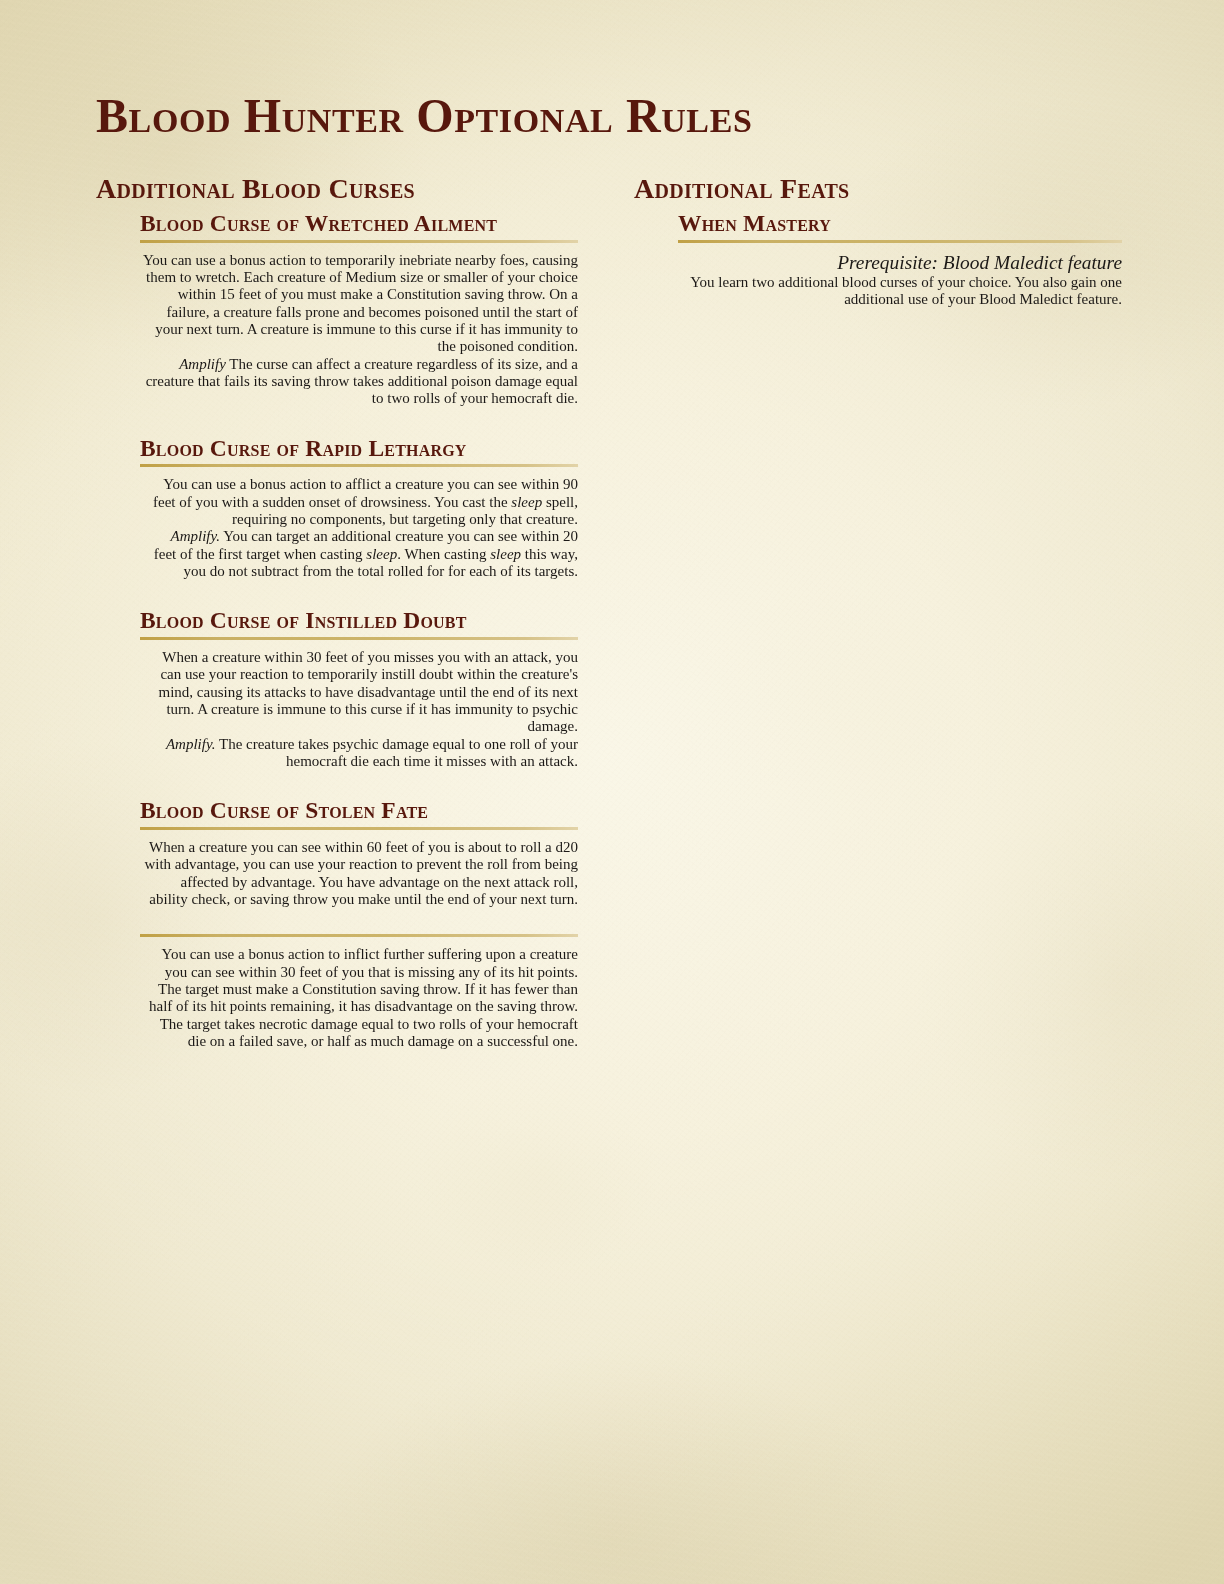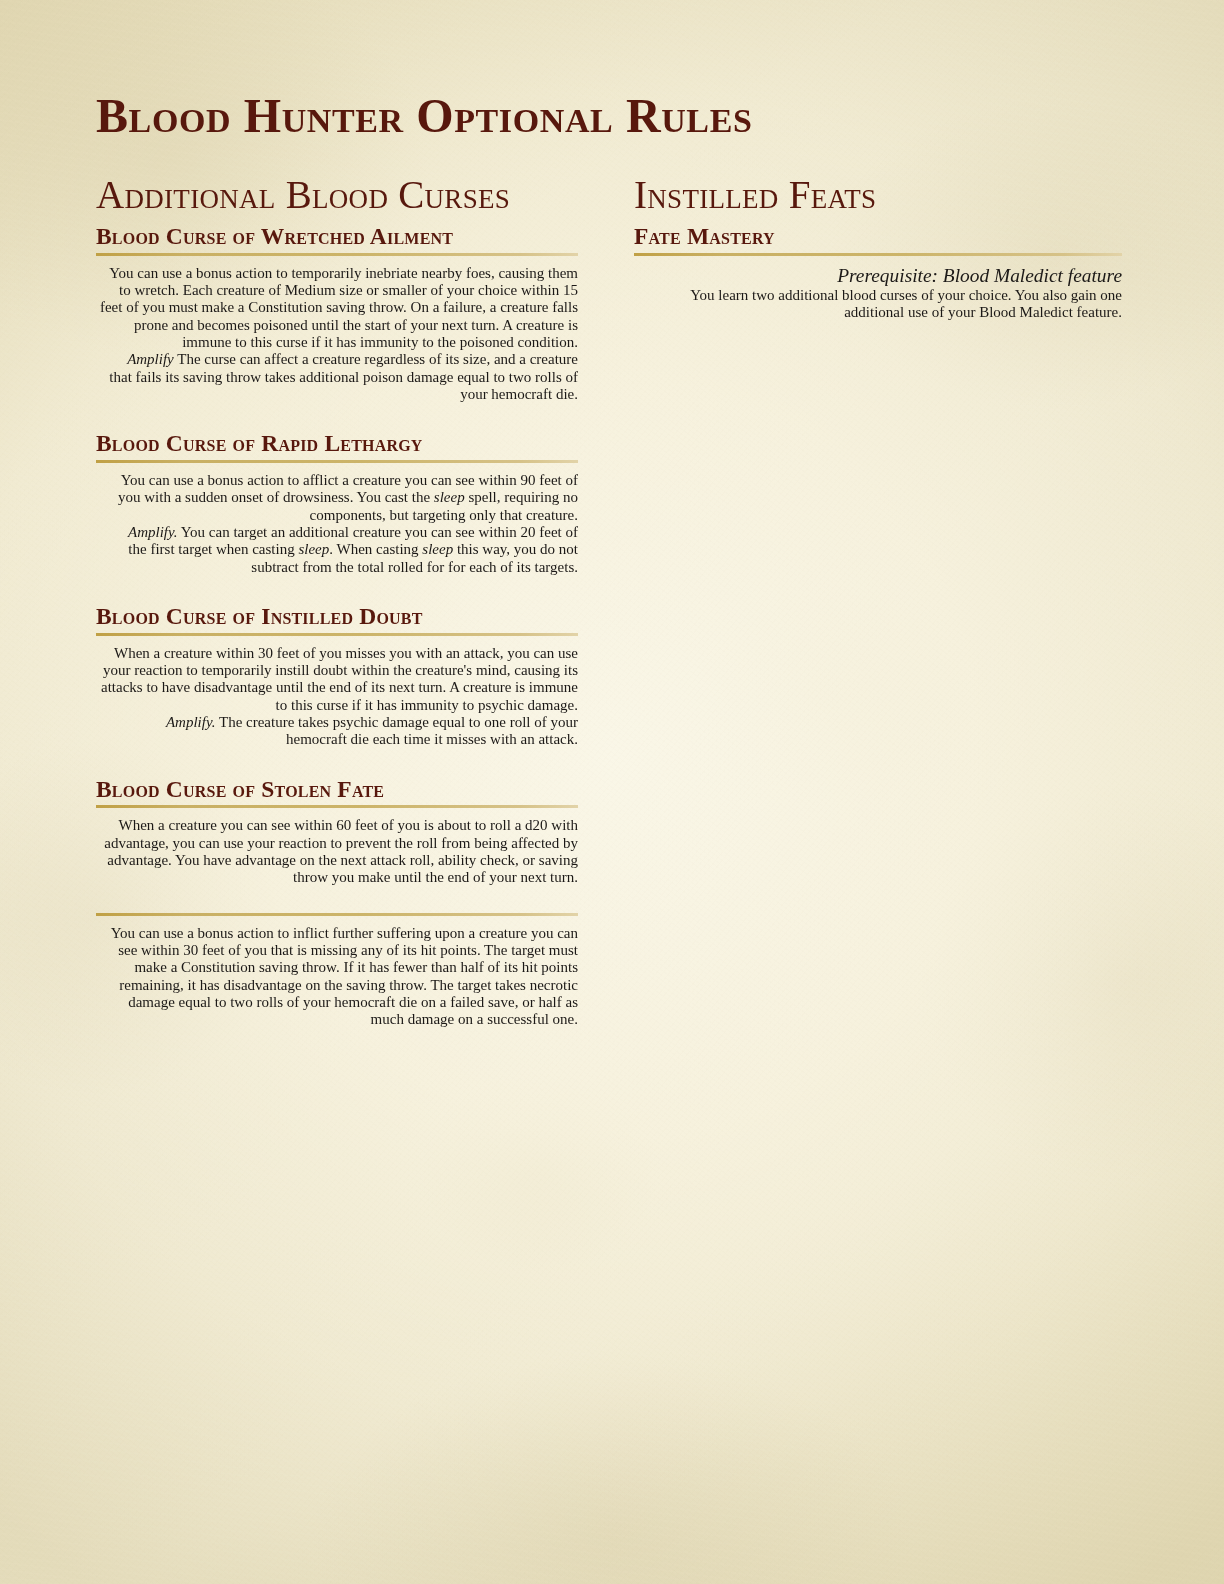--- a/index.html
+++ b/index.html
@@ -81,25 +81,25 @@
   }
   .col {
     position: absolute;
     top: 0;
   }
   .col-left  { left: 96px;  width: 482px; }
   .col-right { left: 634px; width: 488px; }
 
   h2.section-head {
     margin: 0 0 4px 0;
-    font-size: 39px;
+    font-size: 28px;
     line-height: 1.18;
     color: #58180d;
     font-variant: small-caps;
-    font-weight: 400;
+    font-weight: 700;
     letter-spacing: 0.3px;
   }
 
   h3.entry-head {
     margin: 0;
     font-size: 23.5px;
     line-height: 1.22;
     color: #58180d;
     font-variant: small-caps;
     font-weight: 700;
@@ -107,21 +107,21 @@
   }
 
   .rule {
     height: 3px;
     margin-top: 2px;
     margin-bottom: 9px;
     border: 0;
     background: linear-gradient(to right, #c0a045 0%, #c9b064 18%, #ccb469 55%, #d6c288 88%, #e2d3a8 100%);
   }
 
-  .entry { margin-bottom: 26px; }
+  .entry { margin-bottom: 26px; margin-left: 44px; }
   .entry:last-child { margin-bottom: 0; }
 
   p.body {
     margin: 0;
     font-size: 15px;
     line-height: 1.156;
     color: #1c1917;
     text-align: right;
   }
   p.body + p.body { text-indent: 22px; }
@@ -183,24 +183,24 @@
 
         <div class="entry">
           <hr class="rule">
           <p class="body">You can use a bonus action to inflict further suffering upon a creature you can see within 30 feet of you that is missing any of its hit points. The target must make a Constitution saving throw. If it has fewer than half of its hit points remaining, it has disadvantage on the saving throw. The target takes necrotic damage equal to two rolls of your hemocraft die on a failed save, or half as much damage on a successful one.</p>
         </div>
 
       </div>
 
       <div class="col col-right">
 
-        <h2 class="section-head">Instilled Feats</h2>
-
-        <div class="entry">
-          <h3 class="entry-head">Fate Mastery</h3>
+        <h2 class="section-head">Additional Feats</h2>
+
+        <div class="entry">
+          <h3 class="entry-head">When Mastery</h3>
           <hr class="rule">
           <p class="prereq">Prerequisite: Blood Maledict feature</p>
           <p class="body">You learn two additional blood curses of your choice. You also gain one additional use of your Blood Maledict feature.</p>
         </div>
 
       </div>
 
     </div>
 
   </div>

